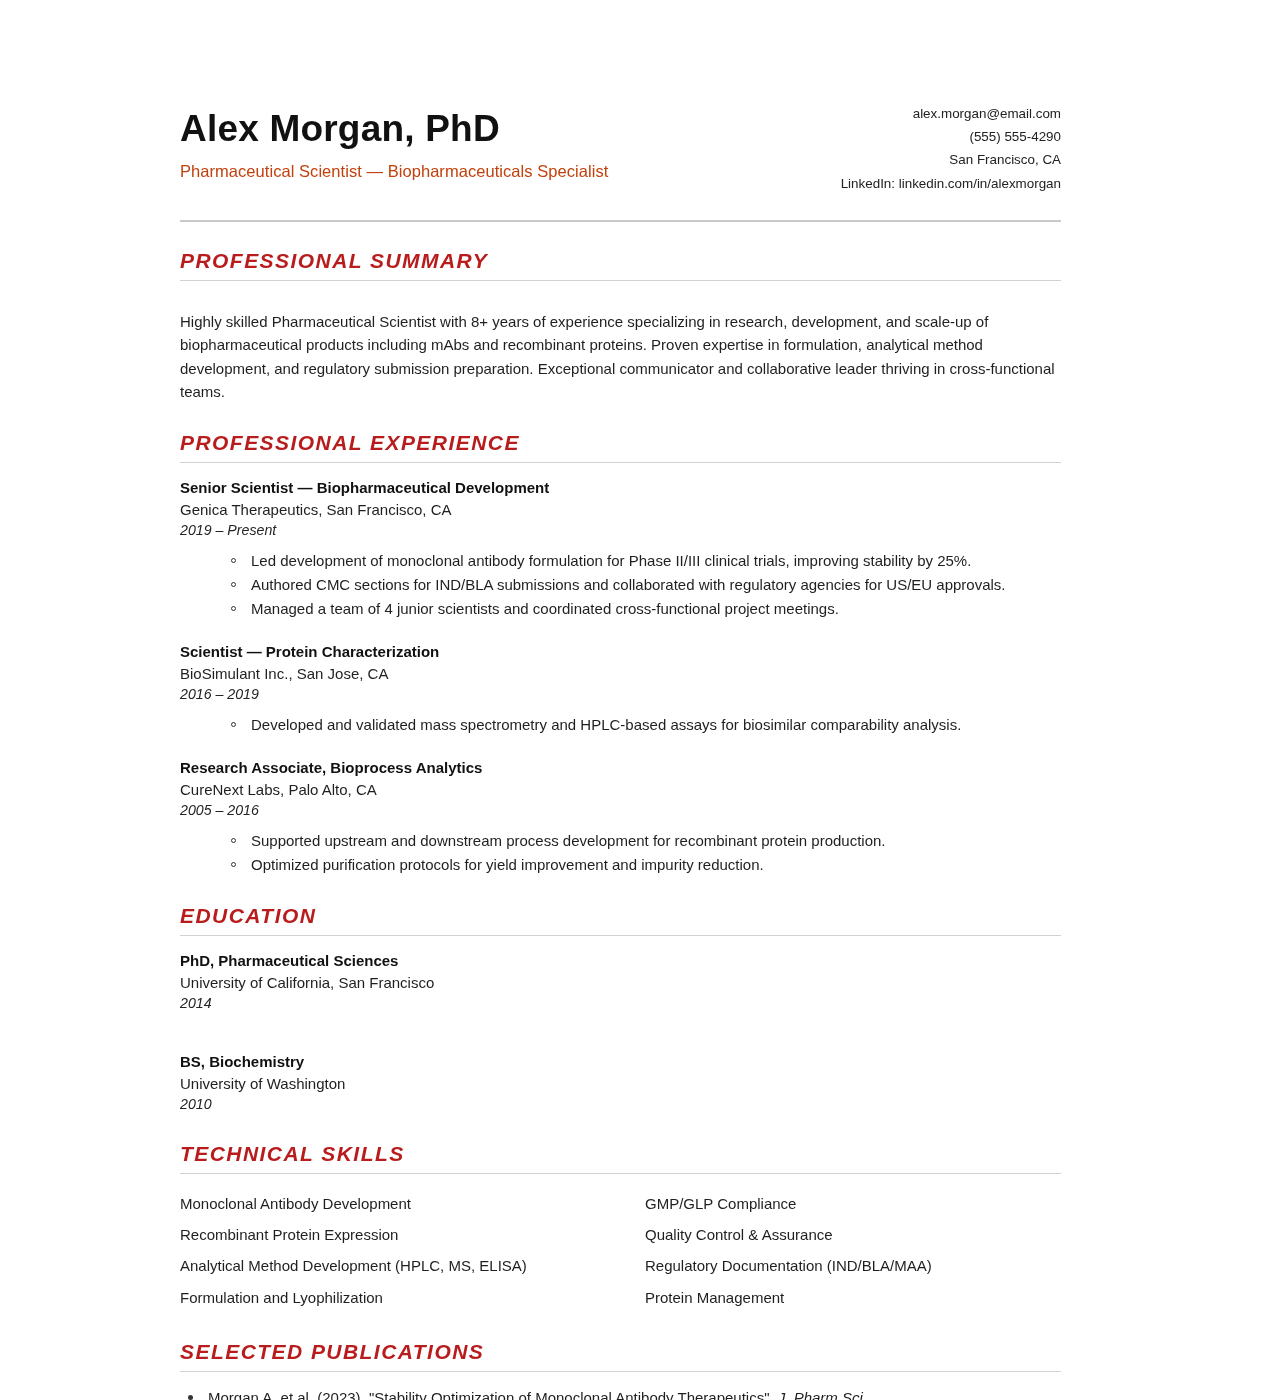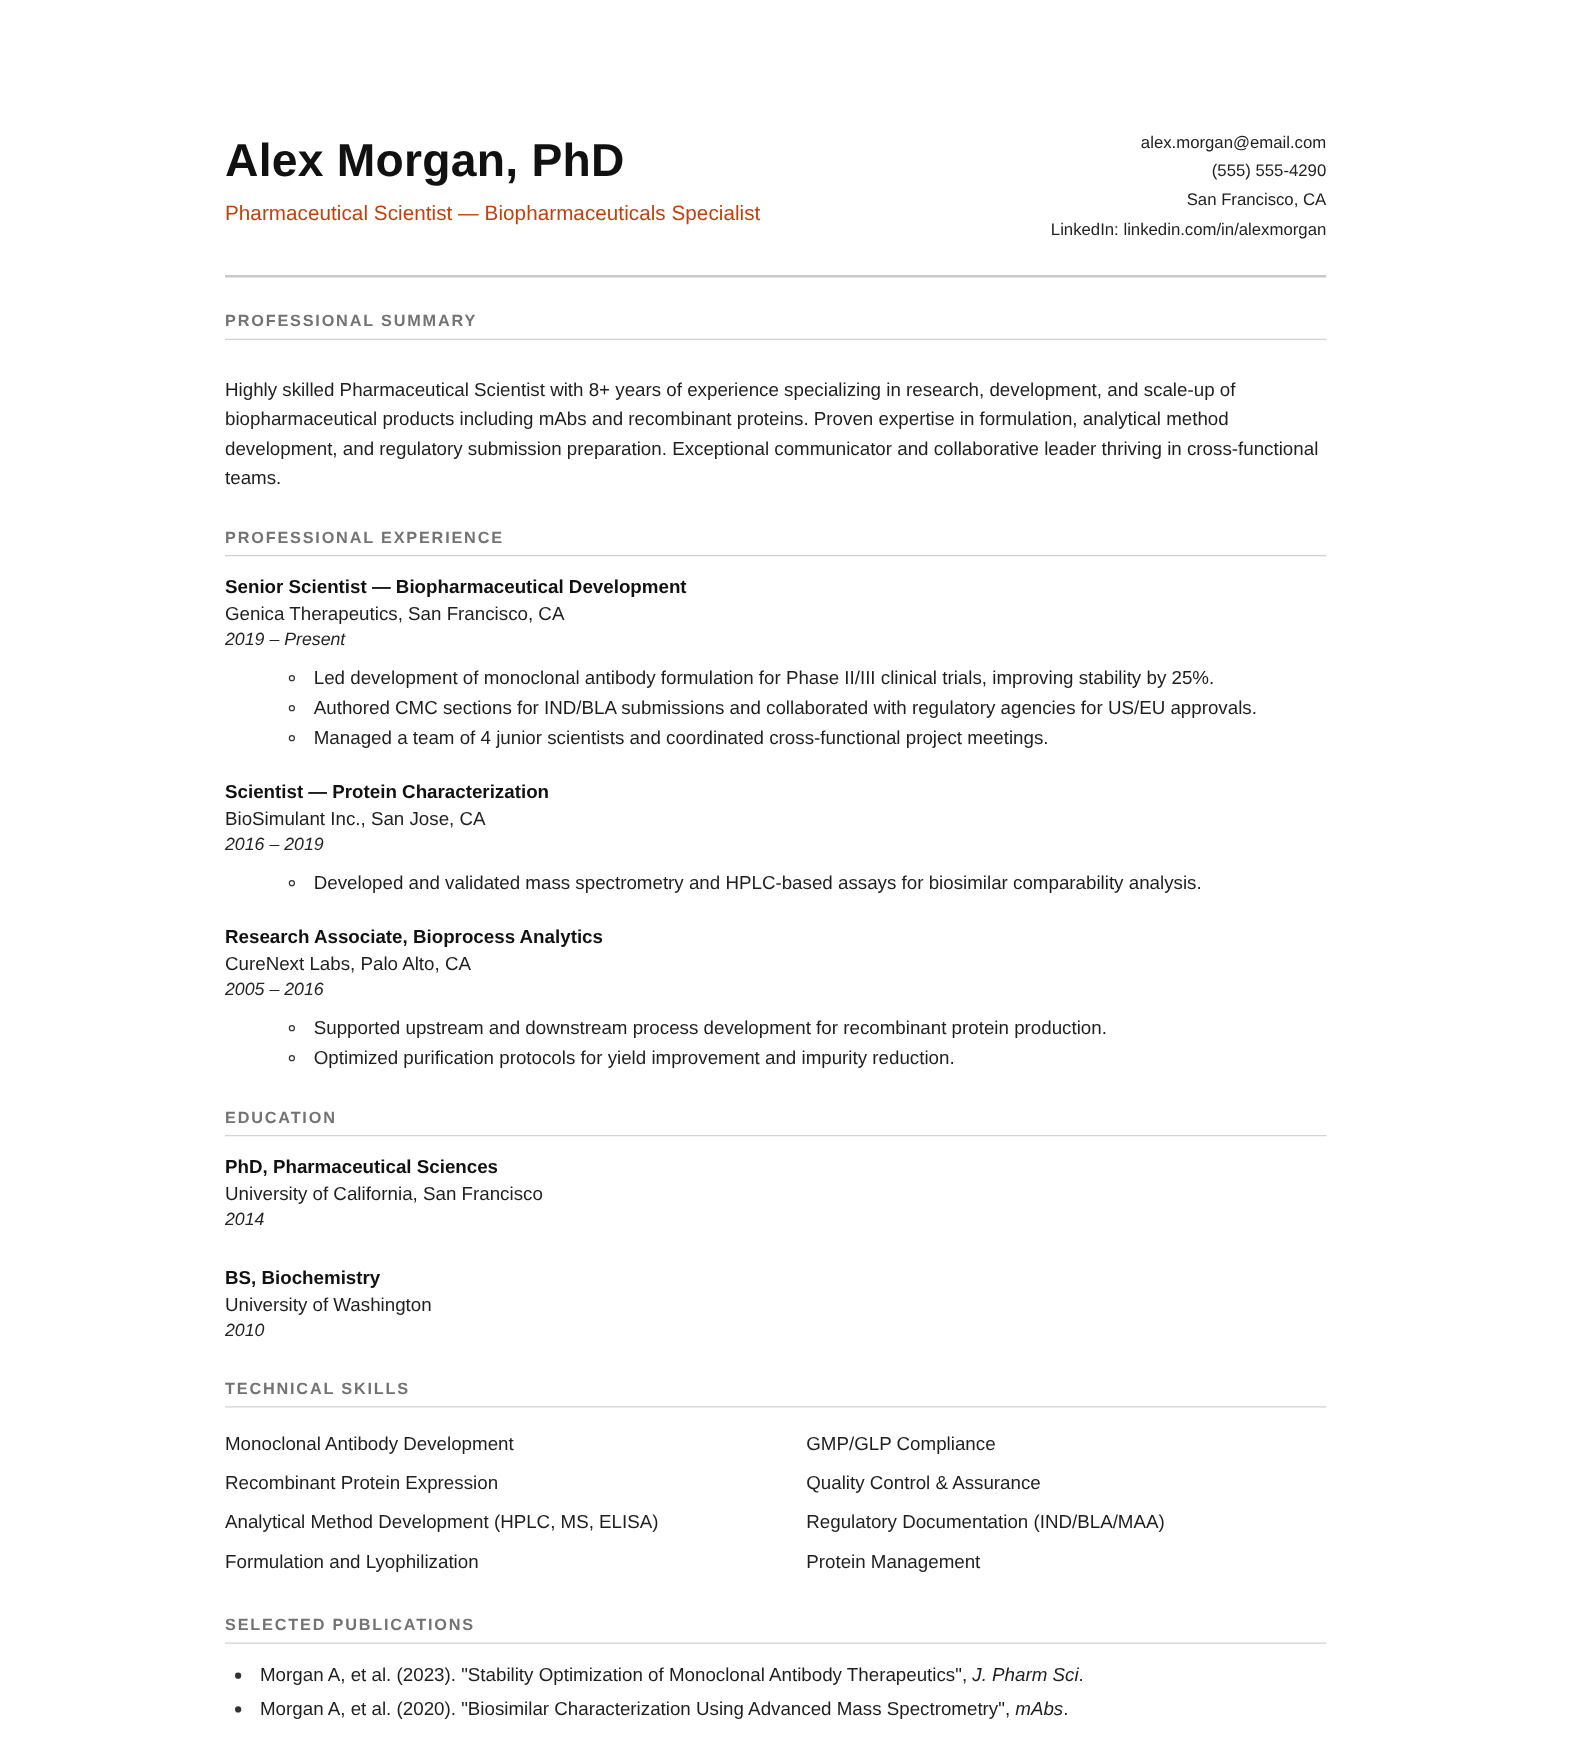--- a/index.html
+++ b/index.html
@@ -54,27 +54,28 @@
 
   .header-rule {
     border: 0;
     border-top: 2px solid #c9c9c9;
     margin: 25px 0 0 0;
   }
 
   
   .section { margin-top: 27px; }
   .section-title {
-    font-size: 13px;
+    font-size: 21px;
     font-weight: bold;
     letter-spacing: 1.45px;
-    color: #737373;
+    color: #b91c1c;
     text-transform: uppercase;
     padding-bottom: 7px;
     border-bottom: 1px solid #d2d2d2;
+    font-style: italic;
   }
   .section-body { padding-top: 14px; }
 
   .summary-text {
     font-size: 15px;
     line-height: 1.57;
     color: #1f1f1f;
     max-width: 880px;
   }
 
@@ -116,21 +117,21 @@
     position: absolute;
     left: 1px;
     top: 8px;
     width: 5px;
     height: 5px;
     border: 1.2px solid #333333;
     border-radius: 50%;
     box-sizing: border-box;
   }
 
-  .edu-entry { margin-bottom: 25px; }
+  .edu-entry { margin-bottom: 37px; }
   .edu-entry:last-child { margin-bottom: 0; }
 
   
   .skills-grid {
     display: grid;
     grid-template-columns: 465px 1fr;
     row-gap: 0;
   }
   .skill-item {
     font-size: 15px;

